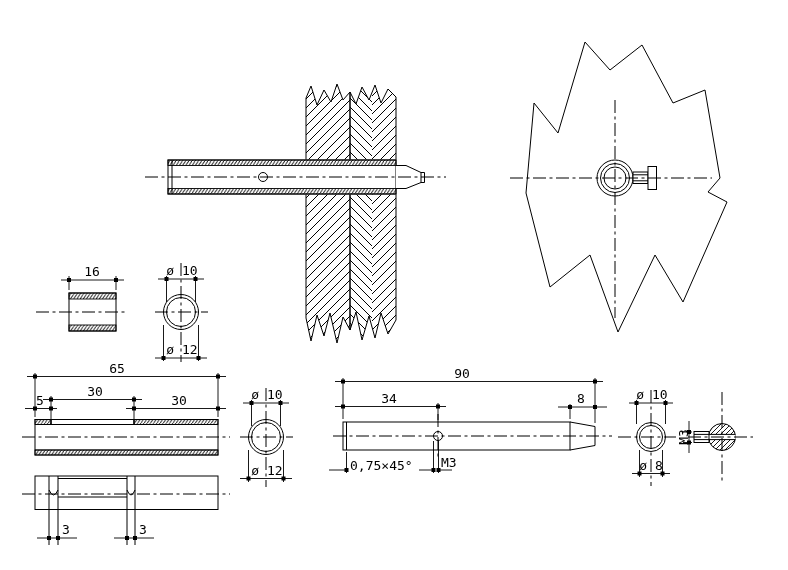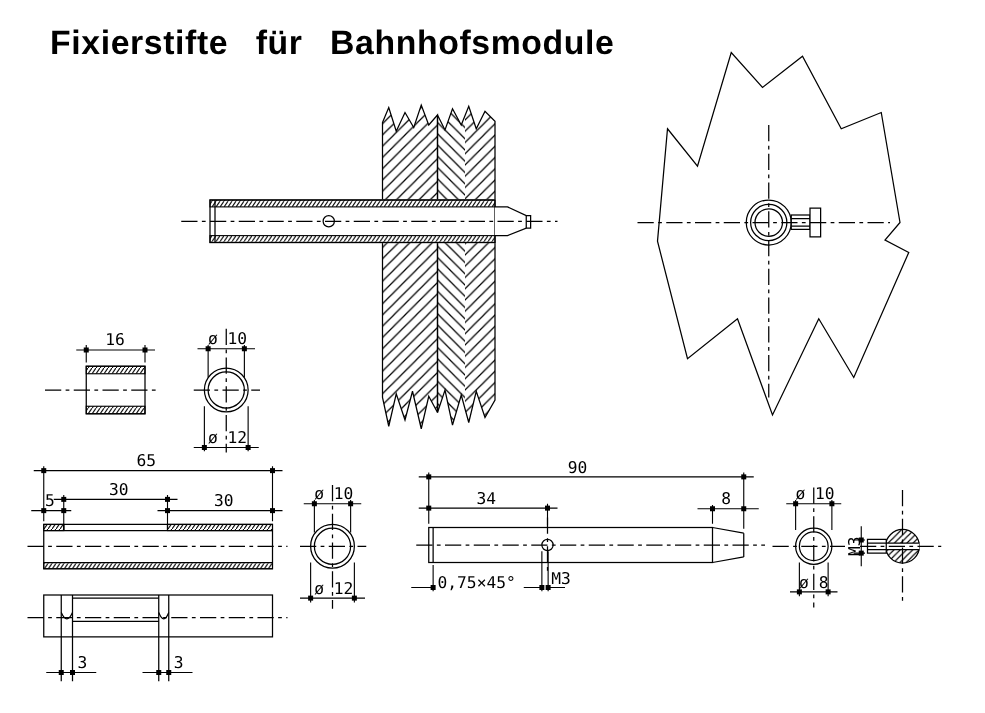--- a/index.html
+++ b/index.html
@@ -13,21 +13,20 @@
   .cl{fill:none;stroke:#000;stroke-width:1;stroke-dasharray:13 3.5 3 3.5;}
   .dim{fill:none;stroke:#000;stroke-width:.9;}
   .tk{fill:#000;}
   text.d{font:13px "DejaVu Sans Mono",monospace;fill:#000;}
   .mid{text-anchor:middle;}
 </style>
 </head>
 <body>
 
 <div id="page">
-  <div id="title">Fixierstifte für Bahnhofsmodule</div>
 
   <svg width="788" height="570" viewBox="0 0 788 570">
     <defs>
       <pattern id="hatchF" width="9" height="9" patternUnits="userSpaceOnUse">
         <path d="M-2,2 L2,-2 M0,9 L9,0 M7,11 L11,7" stroke="#000" stroke-width="1"></path>
       </pattern>
       <pattern id="hatchB" width="9" height="9" patternUnits="userSpaceOnUse">
         <path d="M-2,7 L2,11 M0,0 L9,9 M7,-2 L11,2" stroke="#000" stroke-width="1"></path>
       </pattern>
       <pattern id="hatchHead" width="5" height="5" patternUnits="userSpaceOnUse">

